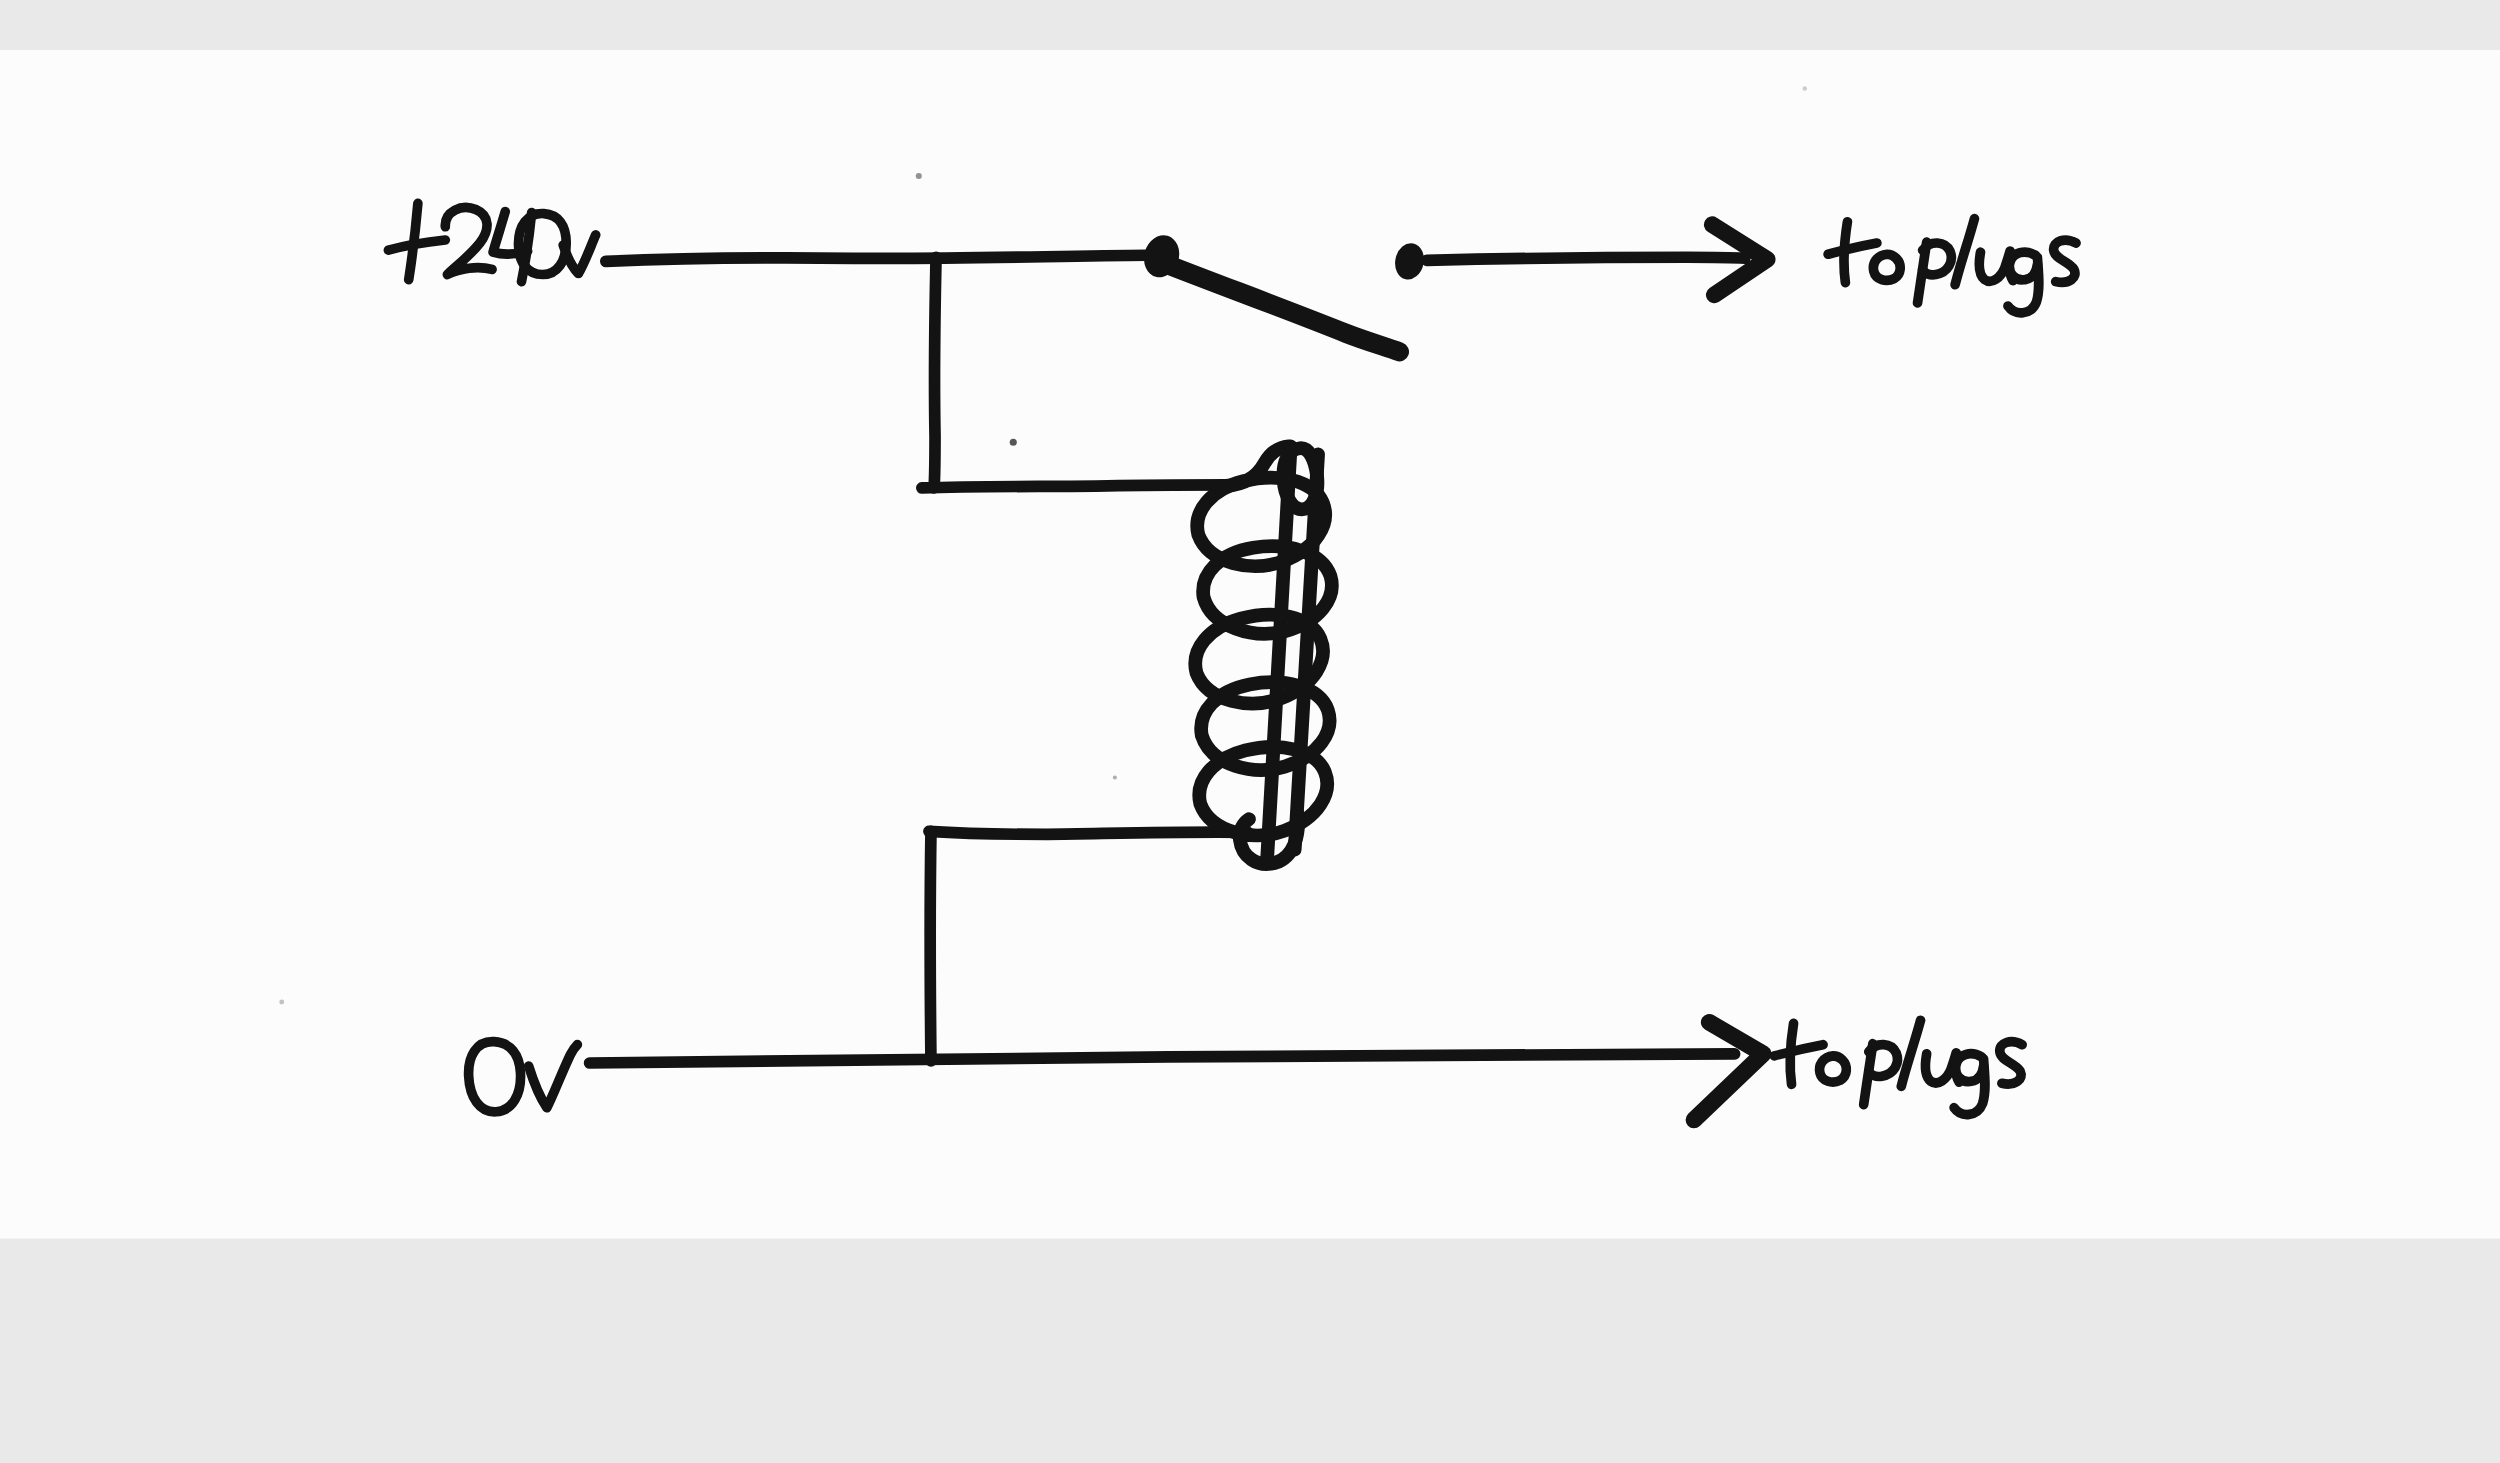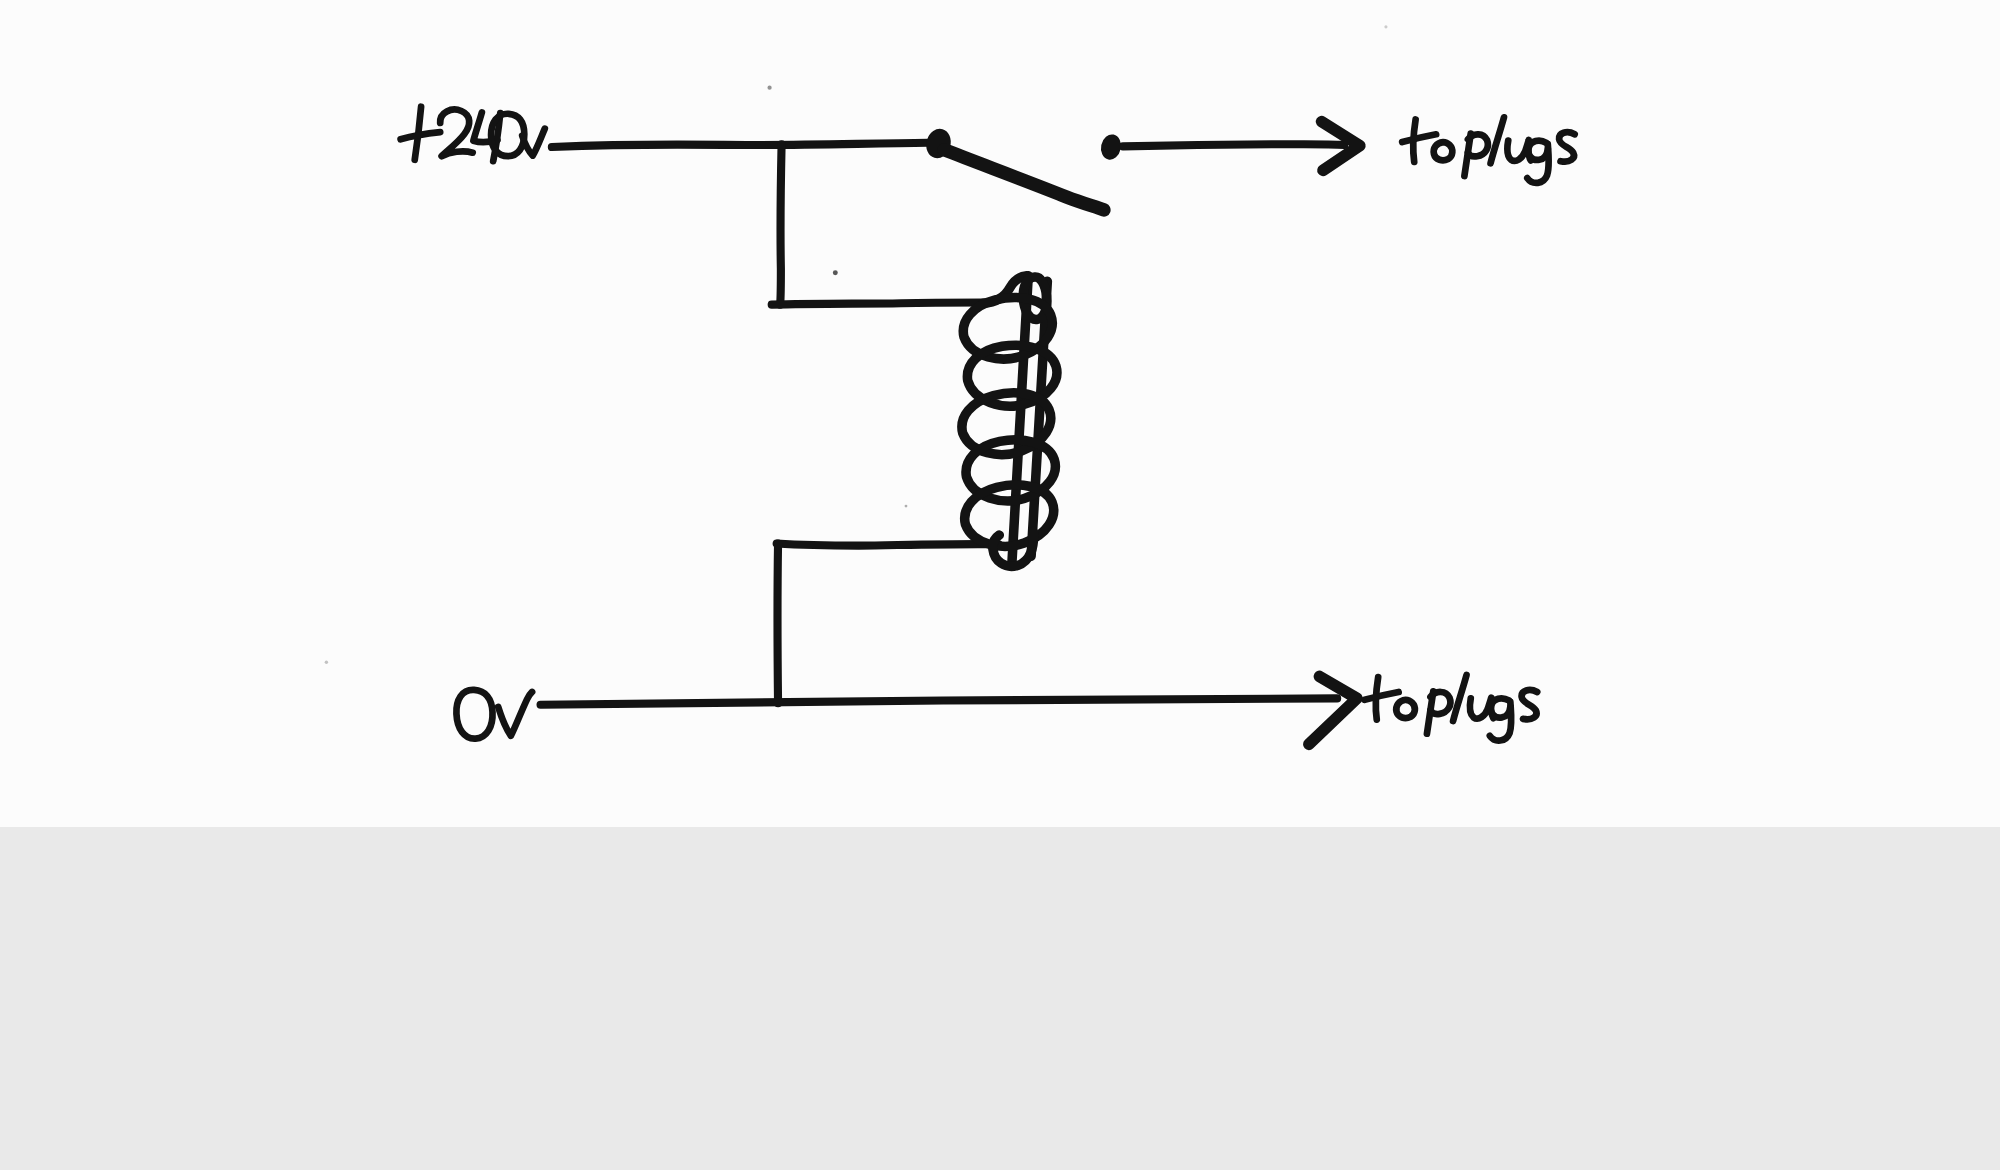--- a/index.html
+++ b/index.html
@@ -1,21 +1,22 @@
 <!DOCTYPE html>
 <html style="--paper: #fcfcfc; --ink: #131313;"><head>
 <meta charset="utf-8">
 <style>
   html,body{margin:0;padding:0;background:#e9e9e9;}
   .page{
     position:relative;
-    width:2000px;height:827px;
+    width:2000px;height:951px;
     background:var(--paper,#fcfcfc);
     overflow:hidden;
     font-family:"DejaVu Sans",sans-serif;
+    margin-top:40px;
   }
   svg{display:block;width:100%;height:100%;}
   .ink{stroke:var(--ink,#131313);fill:none;stroke-linecap:round;stroke-linejoin:round;}
   .fill-ink{fill:var(--ink,#131313);stroke:none;}
   .wire{stroke-width:11.5;}
   .coil-stroke{stroke-width:13.5;}
   .lever{stroke-width:19;}
   .arrowhead{stroke-width:16.5;}
   .hand{stroke-width:9.5;}
   .speck{fill:#3a3a3a;stroke:none;}

